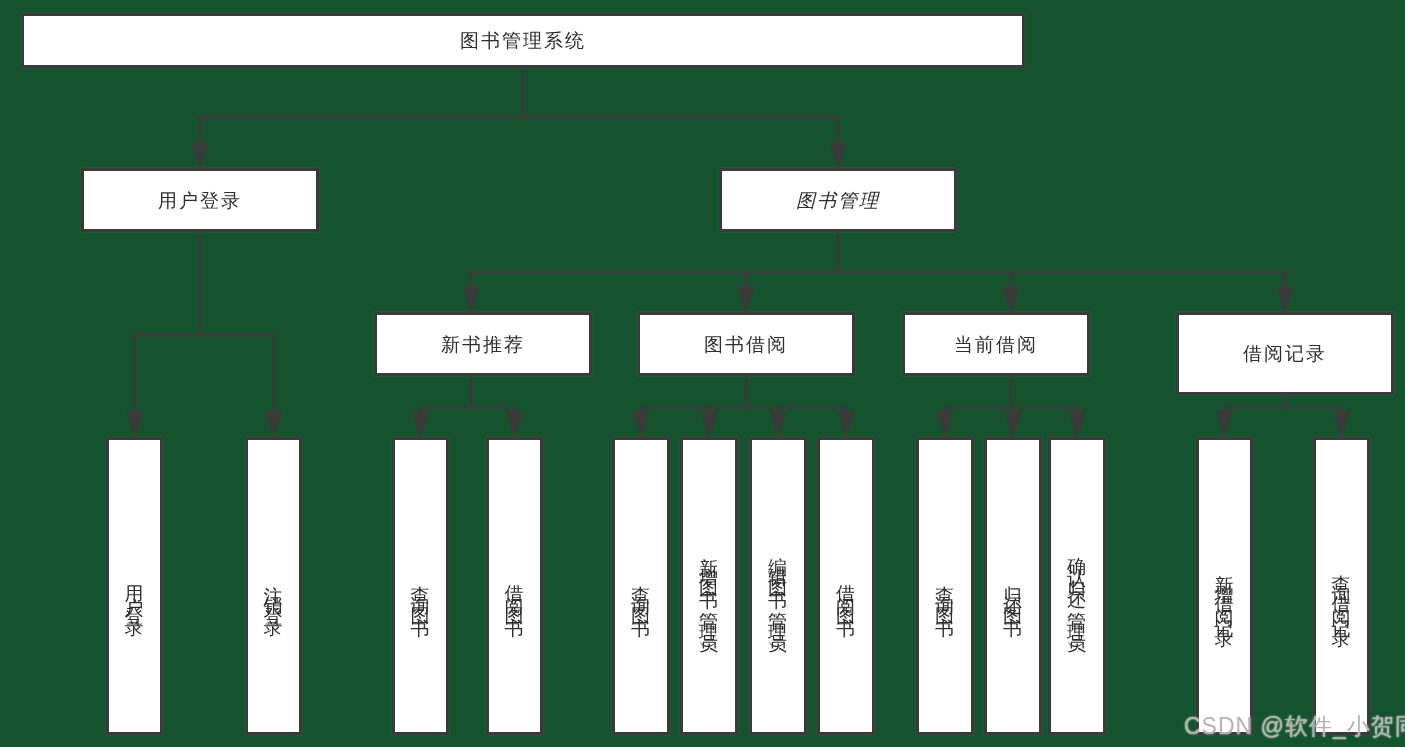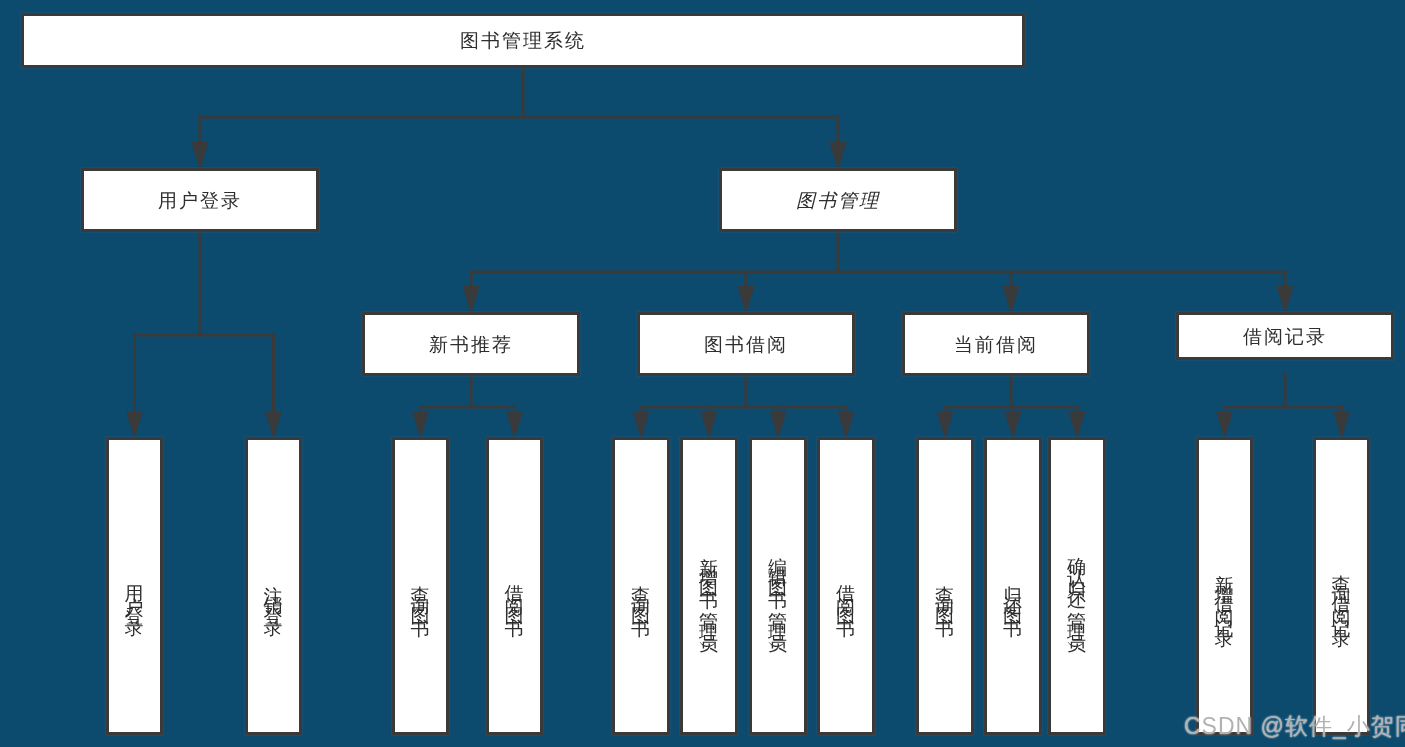--- a/index.html
+++ b/index.html
@@ -1,19 +1,19 @@
 <!DOCTYPE html>
 <html><head>
 <meta charset="utf-8">
 <style>
   html,body{margin:0;padding:0;background:#ffffff;}
   #canvas{
     position:relative;
     width:1405px;height:747px;
-    background:#0c4a6e;
+    background:#14532d;
     overflow:hidden;
     font-family:"Liberation Sans","DejaVu Sans",sans-serif;
   }
   #connector-layer{
     position:absolute;left:0;top:0;width:1405px;height:747px;
     pointer-events:none;
   }
   .node{
     position:absolute;
     box-sizing:border-box;
@@ -122,30 +122,30 @@
     <span class="lbl">图书管理</span>
   </div>
 
   <div class="node node-v" style="left: 106px; top: 437px; width: 57px; height: 298px; border-color: rgb(58, 58, 58);">
     <span class="lbl">用户登录</span>
   </div>
   <div class="node node-v" style="left: 245px; top: 437px; width: 57px; height: 298px; border-color: rgb(58, 58, 58);">
     <span class="lbl">注销登录</span>
   </div>
 
-  <div class="node node-h" style="left: 362px; top: 312px; width: 218px; height: 64px; border-color: rgb(58, 58, 58);">
+  <div class="node node-h" style="left: 374px; top: 312px; width: 218px; height: 64px; border-color: rgb(58, 58, 58);">
     <span class="lbl">新书推荐</span>
   </div>
   <div class="node node-h" style="left: 637px; top: 312px; width: 218px; height: 64px; border-color: rgb(58, 58, 58);">
     <span class="lbl">图书借阅</span>
   </div>
   <div class="node node-h" style="left: 902px; top: 312px; width: 188px; height: 64px; border-color: rgb(58, 58, 58);">
     <span class="lbl">当前借阅</span>
   </div>
-  <div class="node node-h" style="left: 1176px; top: 312px; width: 218px; height: 48px; border-color: rgb(58, 58, 58); font-family: Liberation Serif, serif;">
+  <div class="node node-h" style="left: 1176px; top: 312px; width: 218px; height: 83px; border-color: rgb(58, 58, 58); font-family: Liberation Serif, serif;">
     <span class="lbl">借阅记录</span>
   </div>
 
   <div class="node node-v" style="left: 392px; top: 437px; width: 57px; height: 298px; border-color: rgb(58, 58, 58);">
     <span class="lbl">查询图书</span>
   </div>
   <div class="node node-v" style="left: 486px; top: 437px; width: 57px; height: 298px; border-color: rgb(58, 58, 58);">
     <span class="lbl">借阅图书</span>
   </div>
 

